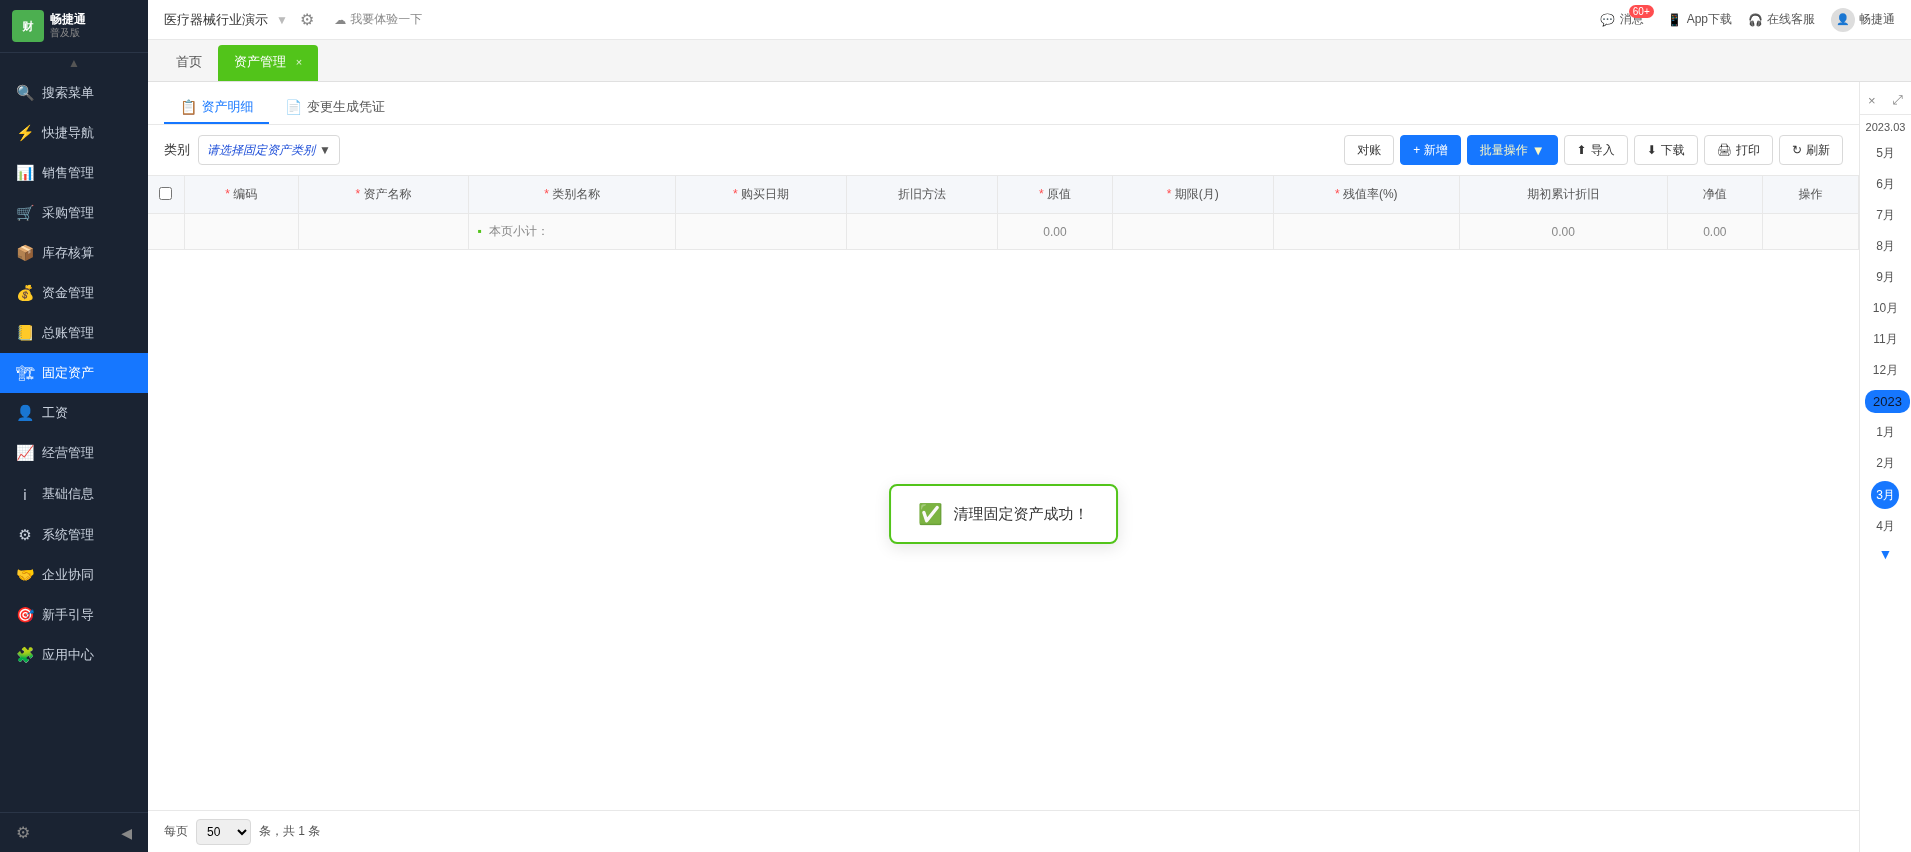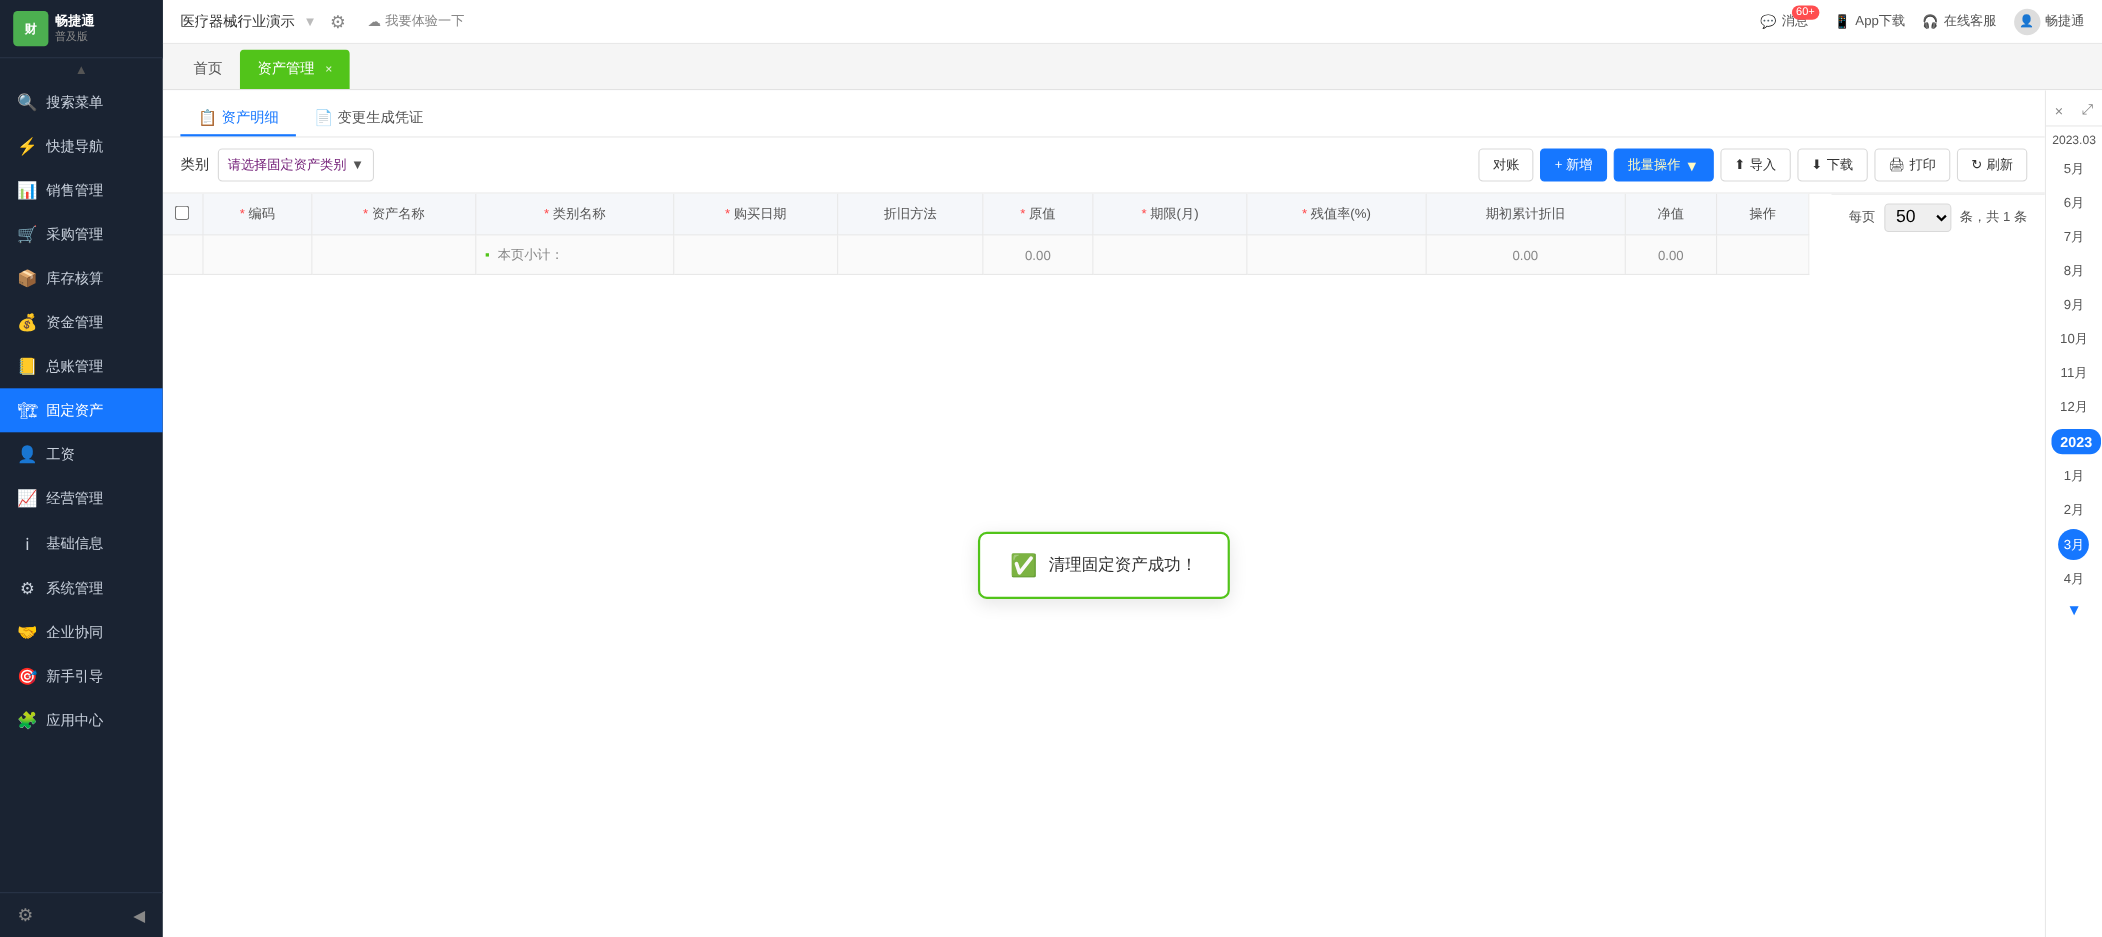--- a/index.html
+++ b/index.html
@@ -241,21 +241,21 @@
     .pagination {
       height: 42px;
       border-top: 1px solid #e8e8e8;
       display: flex; align-items: center;
       padding: 0 16px; gap: 8px;
       background: #fff;
     }
     .page-size-label { font-size: 12px; color: #555; }
     .page-size-select {
       height: 26px; border: 1px solid #d9d9d9; border-radius: 4px;
-      padding: 0 6px; font-size: 16px;
+      padding: 0 6px; font-size: 12px;
     }
     .page-total { font-size: 12px; color: #555; }
 
     
     .right-panel {
       width: 52px;
       background: #fff;
       border-left: 1px solid #e8e8e8;
       display: flex; flex-direction: column;
       align-items: center;
@@ -272,27 +272,27 @@
       width: 100%; text-align: center;
       padding: 7px 2px; font-size: 12px; color: #555;
       cursor: pointer;
     }
     .month-item.current {
       background: #1677ff; color: #fff; border-radius: 50%;
       width: 28px; height: 28px; display: flex; align-items: center; justify-content: center;
       margin: 2px auto; font-size: 12px;
     }
     .month-item.year-btn {
-      background: #1677ff; color: #ffffff; border-radius: 10px;
-      font-size: 13px; font-weight: bold; padding: 4px 6px;
+      background: #1677ff; color: #0f172a; border-radius: 10px;
+      font-size: 13px; font-weight: normal; padding: 4px 6px;
       margin: 4px 2px;
     }
 
     
-    .table-section { position: relative; flex: 1; display: flex; flex-direction: row; overflow: hidden; gap: 20px; }
+    .table-section { position: relative; flex: 1; display: flex; flex-direction: column; overflow: hidden; gap: 20px; }
   </style>
 </head>
 <body>
 
 <div class="sidebar">
   <div class="sidebar-logo">
     <div class="logo-icon">
       <span>财</span>
     </div>
     <div class="logo-text">
@@ -427,21 +427,21 @@
         <div class="sub-tab">
           <span class="sub-tab-icon">📄</span>
           <span>变更生成凭证</span>
         </div>
       </div>
 
       <div class="toolbar">
         <div class="toolbar-left">
           <span class="filter-label">类别</span>
           <div class="filter-select">
-            <span style="color:#701a75;font-size:12px;flex:1;">请选择固定资产类别</span>
+            <span style="color:#1d4ed8;font-size:12px;flex:1;font-style:italic;">请选择固定资产类别</span>
             <span>▼</span>
           </div>
         </div>
         <div class="toolbar-right">
           <button class="btn btn-outline">
             <span>对账</span>
           </button>
           <button class="btn btn-primary">
             <span>+ 新增</span>
           </button>

